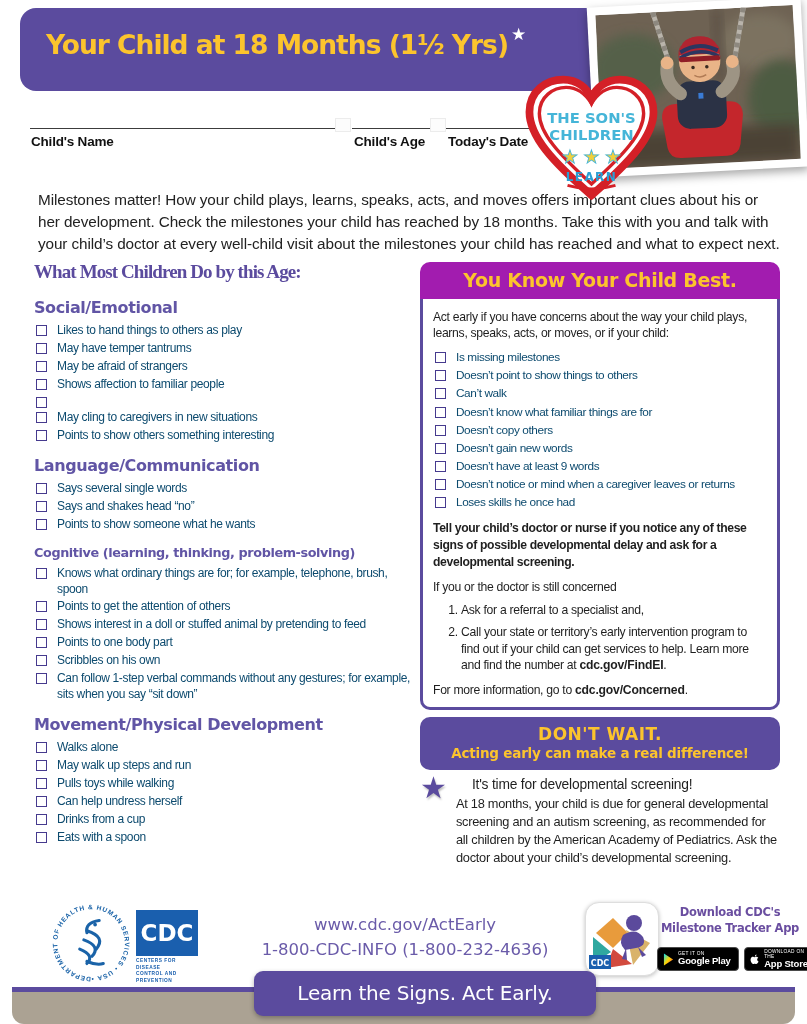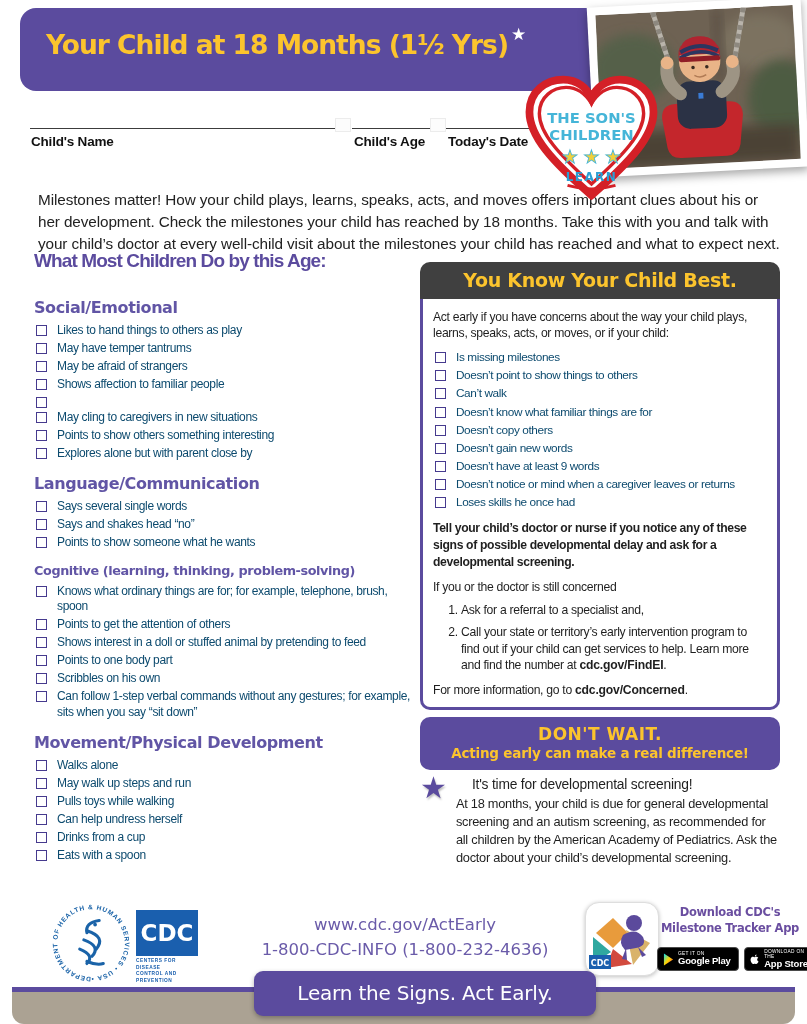--- a/index.html
+++ b/index.html
@@ -21,35 +21,35 @@
   .fline{position:absolute;top:128px;height:0;border-bottom:1.5px solid #3c3c3c;}
   .fl-name{left:30px;width:306px;} .fl-age{left:352px;width:79px;} .fl-date{left:446px;width:83px;}
   .gapbox{position:absolute;top:118px;width:14px;height:12px;background:#fcfcfc;border:1px solid #ececec;}
   .gb1{left:335px;} .gb2{left:430px;}
   .flabel{position:absolute;top:134px;font-weight:bold;font-size:13.5px;color:#111;letter-spacing:-0.2px;}
   .lb-name{left:31px;} .lb-age{left:354px;} .lb-date{left:448px;}
   
   .intro{position:absolute;left:38px;top:189px;width:744px;font-size:15.3px;line-height:1.45;
          color:#222;letter-spacing:-0.1px;}
   
-  .left-heading{position:absolute;left:34px;top:250px;font-family:Liberation Sans, sans-serif;
+  .left-heading{position:absolute;left:34px;top:261px;font-family:Liberation Serif, serif;
                 font-weight:bold;font-size:19px;letter-spacing:-0.9px;color:#5b4b9e;white-space:nowrap;}
   .left-col{position:absolute;left:34px;top:296px;width:386px;}
   .section-title{font-family:"DejaVu Sans",sans-serif;font-weight:bold;font-size:16px;
                  letter-spacing:-0.4px;color:#6155a5;margin:12px 0 6px 0;}
   .section-title.first{margin-top:2px;}
   .section-title.tight{font-size:12.8px;letter-spacing:-0.4px;}
   ul.checklist{list-style:none;margin:0;padding:0;}
   ul.checklist li{display:flex;align-items:flex-start;margin:0 0 2px 0;
                   font-size:12px;line-height:1.33;color:#0c4a6e;letter-spacing:-0.35px;}
   .cb{flex:none;width:9px;height:9px;border:1.6px solid #463a8e;background:#fff;
       margin:2px 10px 0 2px;}
   
   .right-box{position:absolute;left:420px;top:262px;width:360px;box-sizing:border-box;}
-  .rb-header{background:#404040;border-radius:10px 10px 0 0;text-align:center;
+  .rb-header{background:#a21caf;border-radius:10px 10px 0 0;text-align:center;
              padding:7px 4px 8px 4px;font-family:"DejaVu Sans",sans-serif;font-weight:bold;
              font-size:19px;letter-spacing:-0.3px;color:#fcc42d;}
   .rb-body{border:3px solid #5b4b9e;border-top:0;border-radius:0 0 10px 10px;background:#fff;
            padding:10px 10px 9px 10px;font-size:11.8px;line-height:1.35;letter-spacing:-0.3px;}
   .rb-intro{margin:0 0 8px 0;font-size:12.2px;}
   .rb-body ul.checklist li{font-size:11.8px;margin-bottom:2.5px;letter-spacing:-0.4px;}
   .rb-bold{font-weight:bold;font-size:12.2px;line-height:1.4;margin:9px 0 8px 0;letter-spacing:-0.35px;}
   .rb-concerned{margin:0 0 6px 0;font-size:12.2px;}
   ol.rb-steps{margin:0 0 8px 0;padding:0 0 0 28px;}
   ol.rb-steps li{margin:0 0 6px 0;font-size:12.2px;line-height:1.35;}
@@ -186,24 +186,20 @@
           <span class="cb"></span>
         </li>
       <li>
           <span class="cb"></span>
           <span>May cling to caregivers in new situations</span>
         </li>
       <li>
           <span class="cb"></span>
           <span>Points to show others something interesting</span>
         </li>
-      <li>
-          <span class="cb"></span>
-          <span>Explores alone but with parent close by</span>
-        </li>
     </ul>
 
     <div class="section-title">Language/Communication</div>
     <ul class="checklist">
       <li>
           <span class="cb"></span>
           <span>Says several single words</span>
         </li>
       <li>
           <span class="cb"></span>

